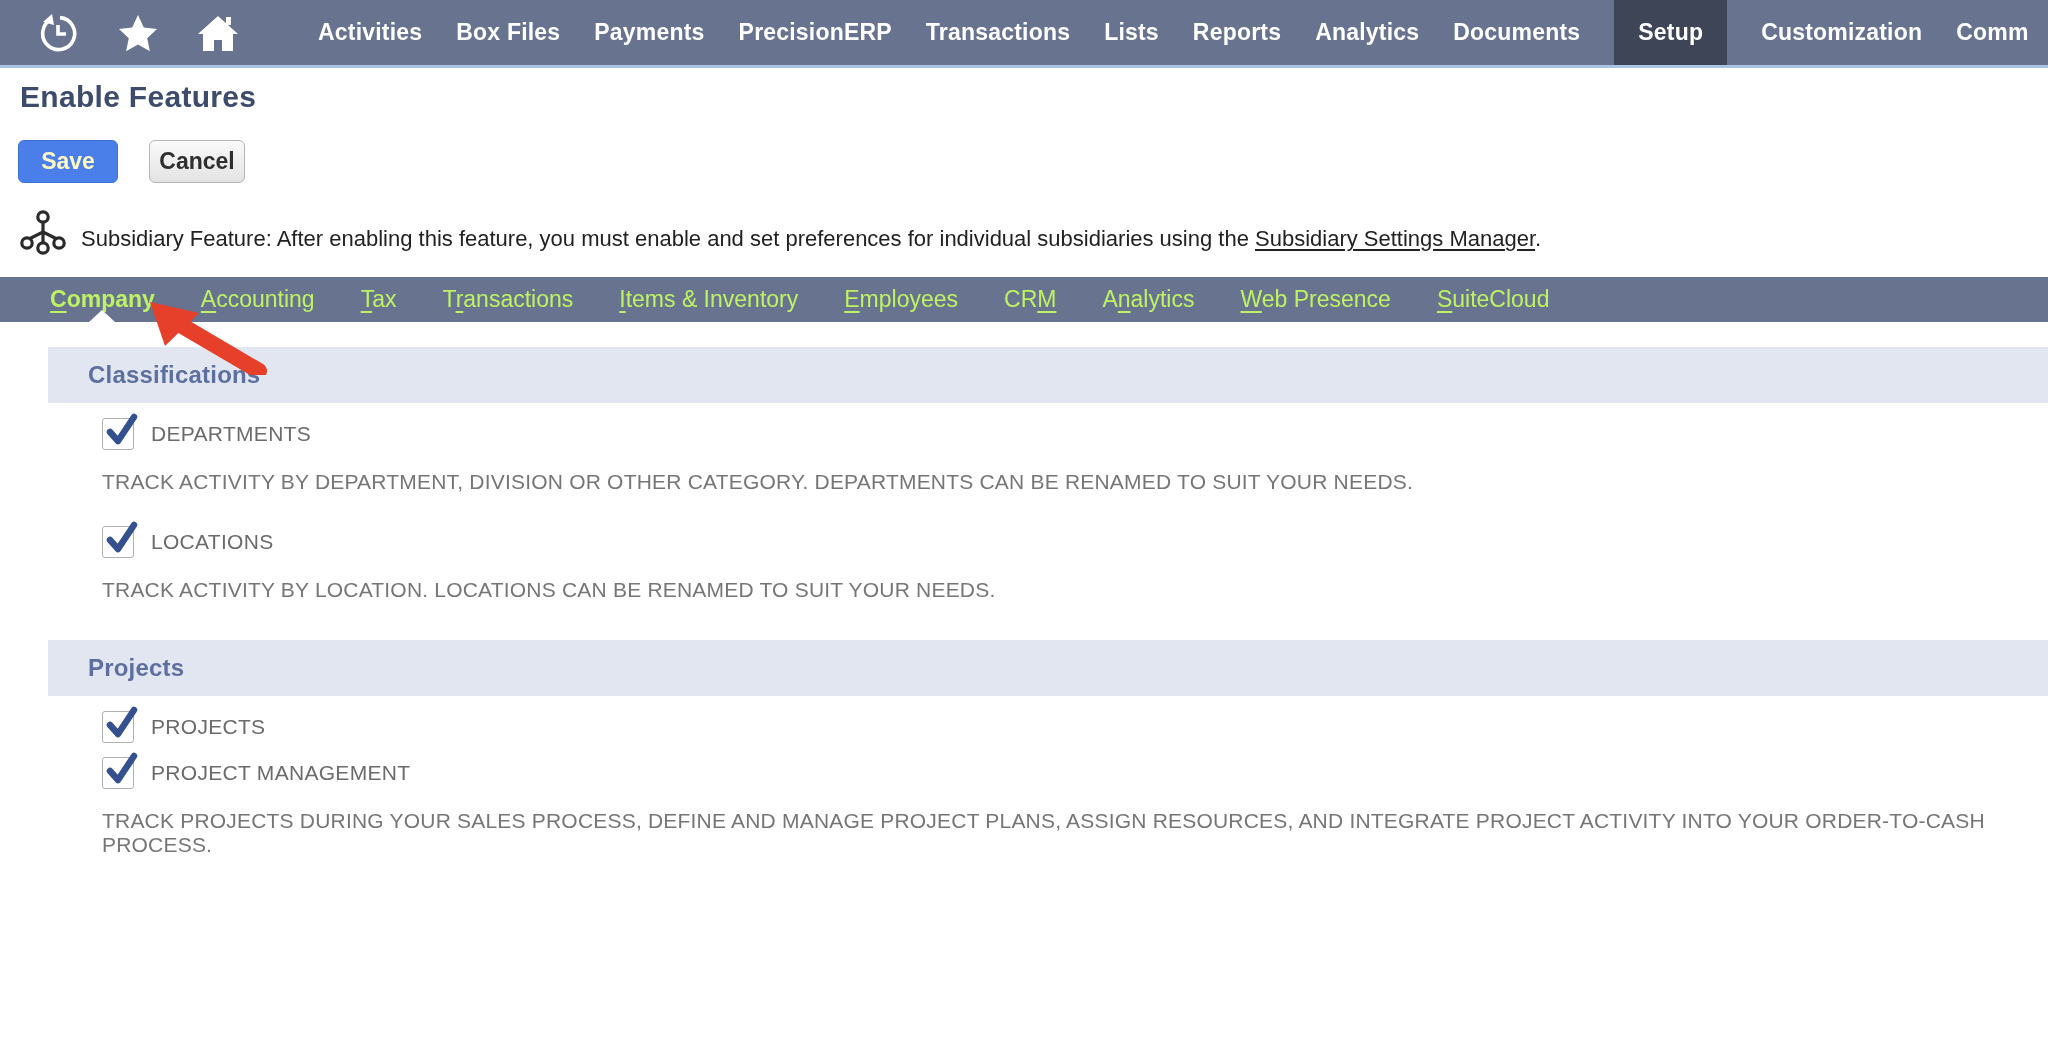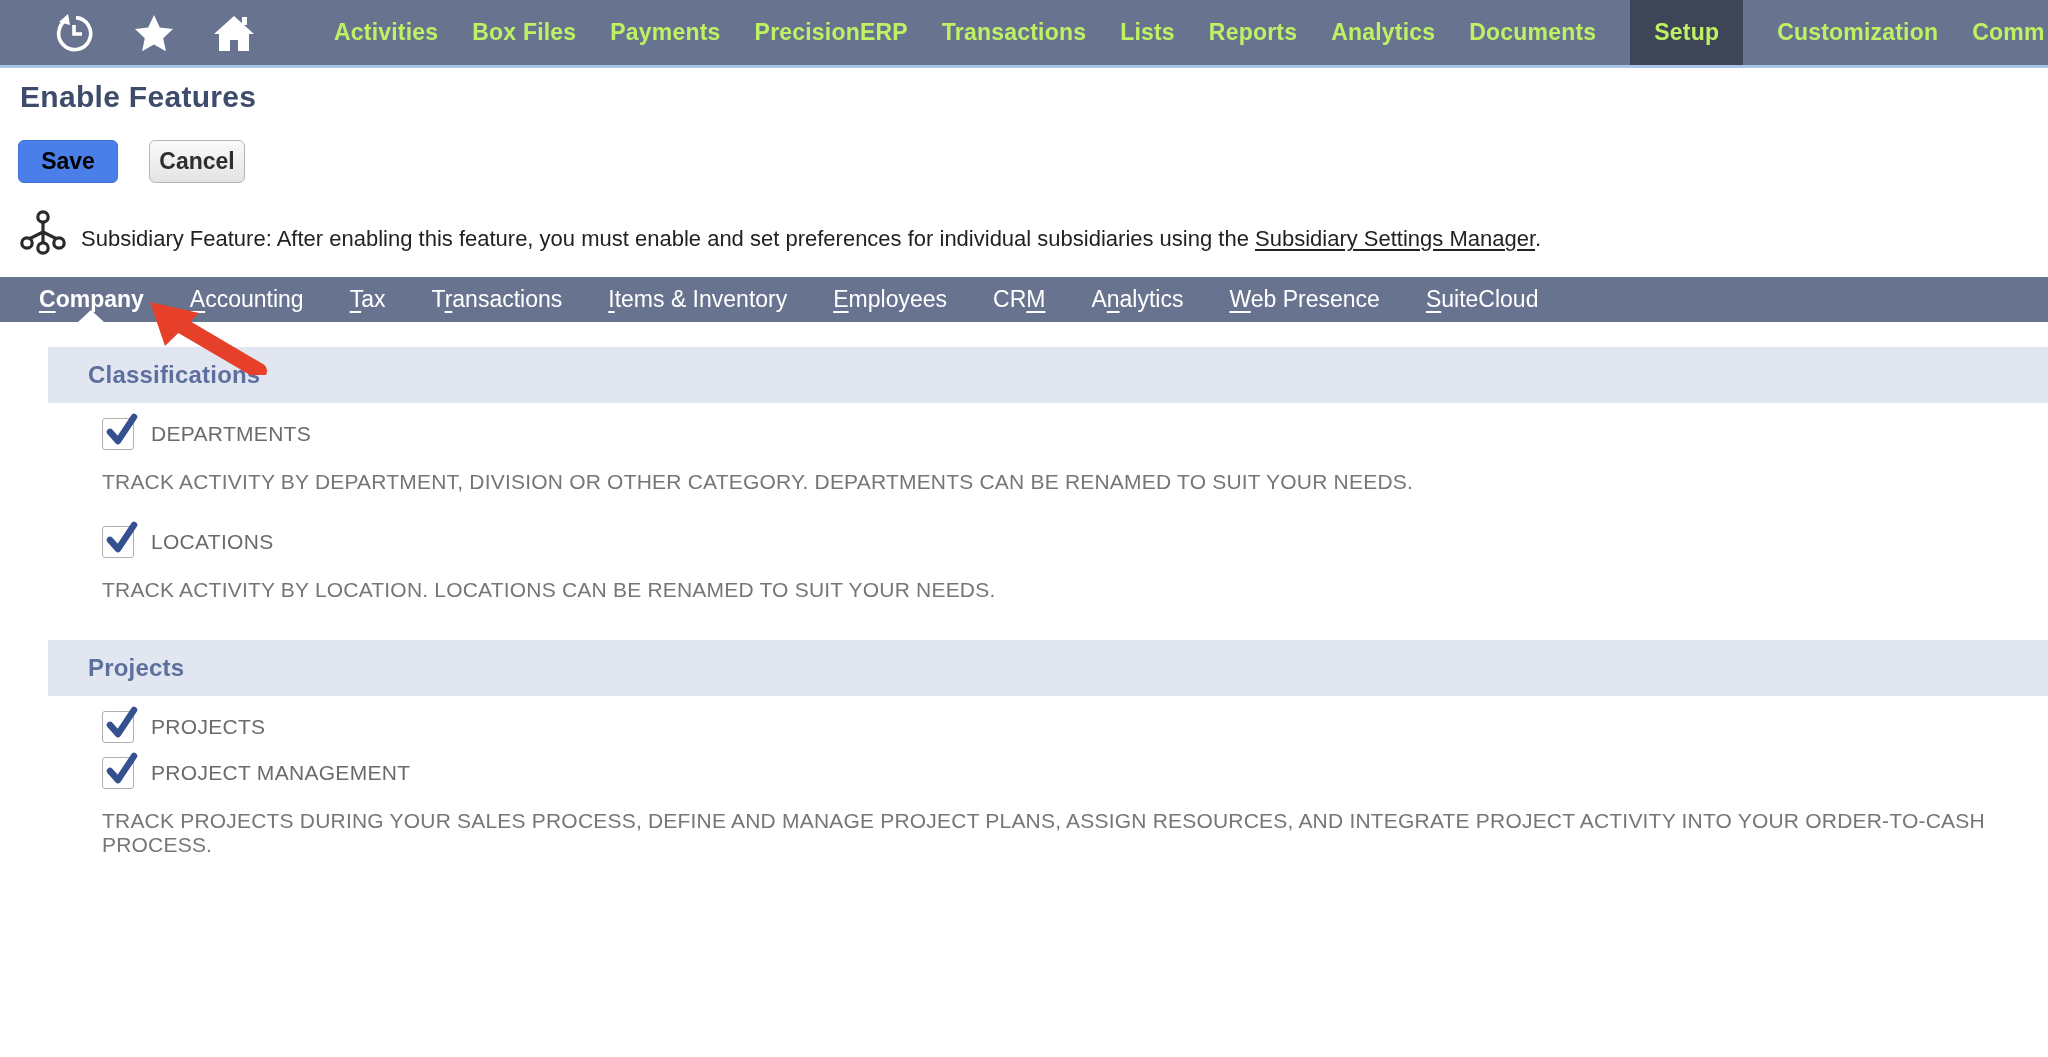--- a/index.html
+++ b/index.html
@@ -4,59 +4,59 @@
 <style>
   * { margin:0; padding:0; box-sizing:border-box; }
   html,body { width:2048px; height:1057px; overflow:hidden; background:#fff;
     font-family:"Liberation Sans","DejaVu Sans",sans-serif; }
   body { position:relative; }
 
   
   .topnav {
     position:absolute; left:0; top:0; width:2048px; height:68px;
     background:var(--nav_bg); border-bottom:3px solid var(--nav_underline);
-    display:flex; align-items:stretch; padding-left:52px; color:#bef264;
+    display:flex; align-items:stretch; padding-left:36px; color:#ffffff;
   }
   .nav-iconbtn { width:44px; display:flex; align-items:center; justify-content:center; margin-right:36px; cursor:pointer; }
   .nav-items { display:flex; align-items:stretch; margin-left:42px; column-gap:34px; }
   .nav-item {
     display:flex; align-items:center; font-size:23px; font-weight:bold;
     white-space:nowrap; cursor:pointer; letter-spacing:.2px;
   }
   .nav-item.active { background:var(--nav_active_bg); padding:0 24px; }
 
   
   .page-title {
     position:absolute; left:20px; top:80px;
     font-size:30px; font-weight:bold; color:var(--title_color); letter-spacing:.3px;
   }
   .toolbar { position:absolute; left:18px; top:140px; display:flex; column-gap:31px; }
   .btn {
     height:43px; border-radius:6px; font-size:23px; font-weight:bold;
     display:flex; align-items:center; justify-content:center; cursor:pointer;
   }
   .btn-save {
-    width:100px; background:var(--save_bg); border:1px solid var(--save_border); color:#000000;
+    width:100px; background:var(--save_bg); border:1px solid var(--save_border); color:#fef9c3;
   }
   .btn-cancel {
     width:96px; background:linear-gradient(#fafafa,#e3e3e3);
     border:1px solid var(--cancel_border); color:var(--cancel_text);
   }
 
   
   .notice { position:absolute; left:18px; top:209px; display:flex; align-items:flex-end; }
   .notice-icon { width:50px; height:46px; flex:none; }
   .notice-text { margin-left:13px; font-size:22px; color:var(--notice_color); padding-bottom:3px; white-space:nowrap; }
   .notice-link { color:var(--notice_color); text-decoration:underline; text-underline-offset:3px; cursor:pointer; }
 
   
   .subtabs {
     position:absolute; left:0; top:277px; width:2048px; height:45px;
     background:var(--nav_bg); display:flex; align-items:center;
-    padding-left:39px; column-gap:46px; color:#ffffff;
+    padding-left:50px; column-gap:46px; color:#bef264;
   }
   .subtab { position:relative; font-size:23px; white-space:nowrap; cursor:pointer; height:45px; display:flex; align-items:center; }
   .subtab.active { font-weight:bold; }
   .subtab .akey { text-decoration:underline; text-underline-offset:4px; text-decoration-thickness:2px; }
   .notch {
     position:absolute; left:50%; bottom:0; transform:translateX(-50%);
     width:0; height:0; border-left:13px solid transparent;
     border-right:13px solid transparent; border-bottom:12px solid #fff;
   }
 

